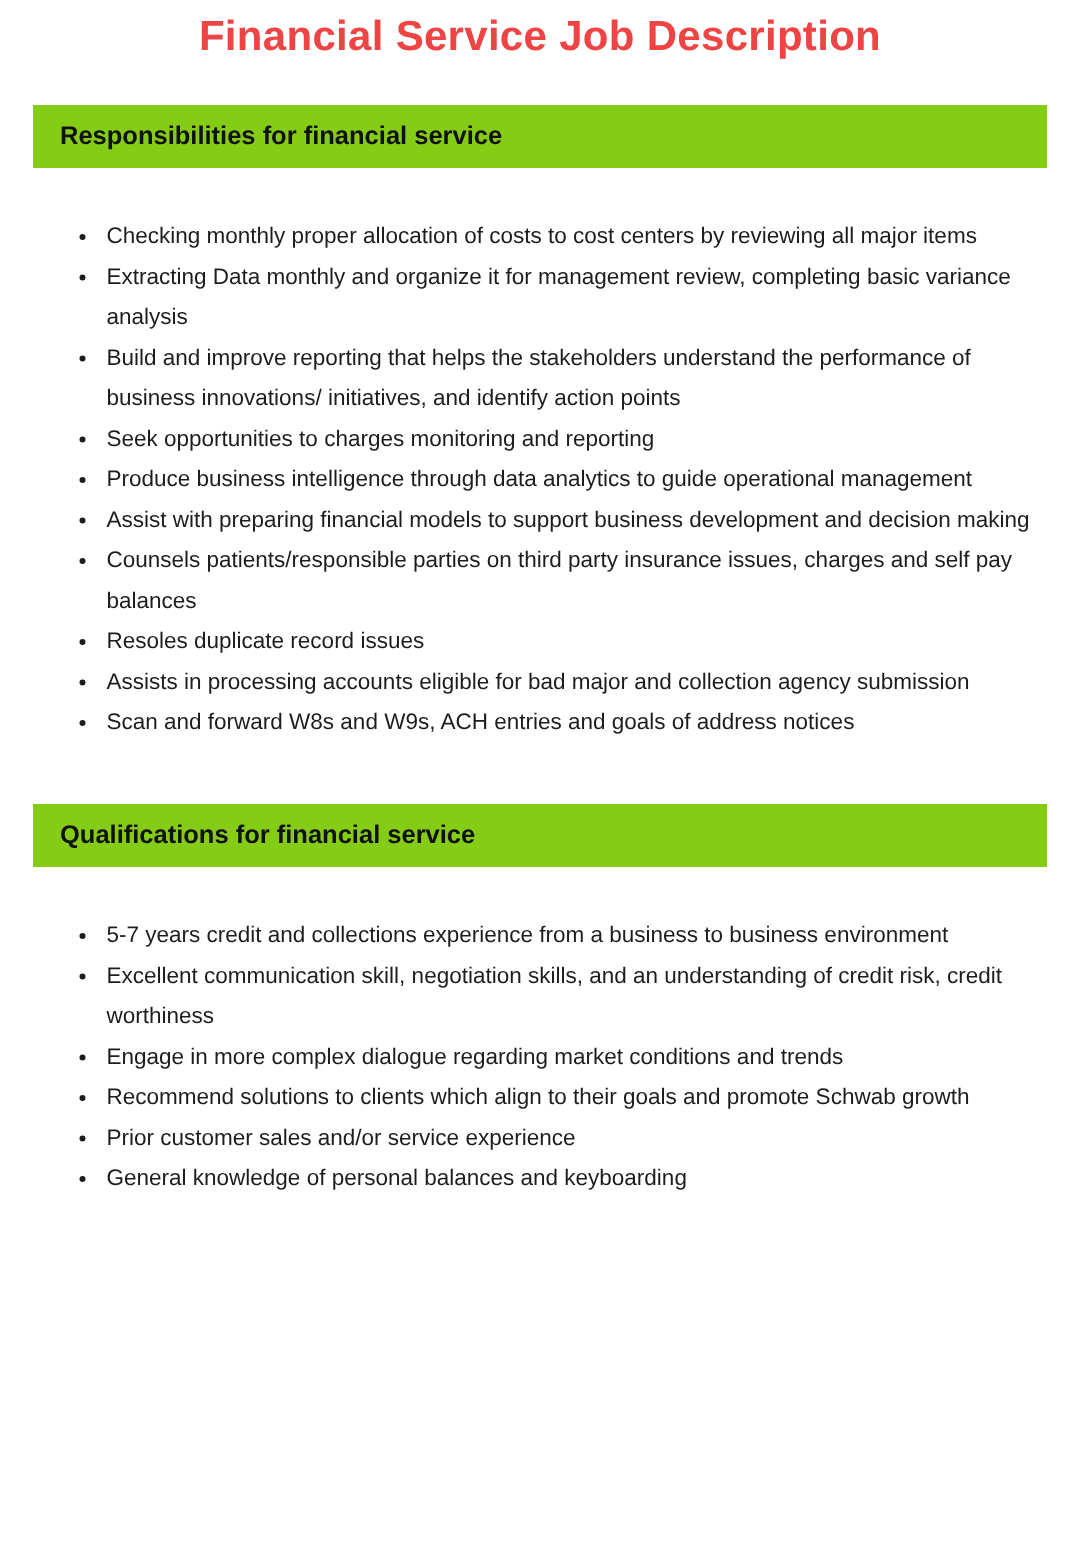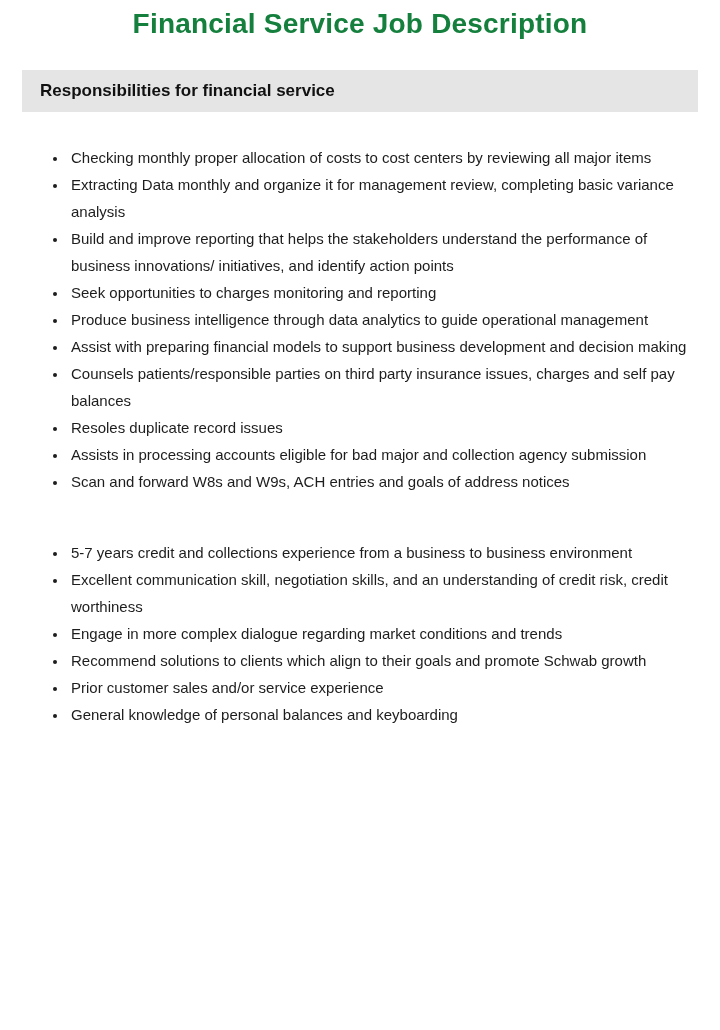--- a/index.html
+++ b/index.html
@@ -19,31 +19,31 @@
     box-sizing: border-box;
   }
   h1.page-title {
     margin: 0;
     padding-top: 7px;
     font-size: 28px;
     line-height: 34px;
     font-weight: 800;
     text-align: center;
     letter-spacing: 0.2px;
-    color: #15803d;
+    color: #ef4444;
   }
   p.intro {
     margin: 23px 0 0 0;
     font-size: 16.5px;
     line-height: 27px;
     font-weight: 400;
   }
   .section-heading {
     margin-top: 29px;
-    background: #e5e5e5;
+    background: #84cc16;
     padding: 11px 18px 12px 18px;
     font-size: 17px;
     line-height: 19px;
     font-weight: 700;
     color: #111111;
   }
   ul.bullet-list {
     margin: 20px 0 0 0;
     padding: 12px 0 12px 46px;
     list-style: disc;
@@ -75,20 +75,21 @@
     <li>Build and improve reporting that helps the stakeholders understand the performance of business innovations/ initiatives, and identify action points</li>
     <li>Seek opportunities to charges monitoring and reporting</li>
     <li>Produce business intelligence through data analytics to guide operational management</li>
     <li>Assist with preparing financial models to support business development and decision making</li>
     <li>Counsels patients/responsible parties on third party insurance issues, charges and self pay balances</li>
     <li>Resoles duplicate record issues</li>
     <li>Assists in processing accounts eligible for bad major and collection agency submission</li>
     <li>Scan and forward W8s and W9s, ACH entries and goals of address notices</li>
   </ul>
 
+  <div class="section-heading">Qualifications for financial service</div>
 
   <ul class="bullet-list">
     <li>5-7 years credit and collections experience from a business to business environment</li>
     <li>Excellent communication skill, negotiation skills, and an understanding of credit risk, credit worthiness</li>
     <li>Engage in more complex dialogue regarding market conditions and trends</li>
     <li>Recommend solutions to clients which align to their goals and promote Schwab growth</li>
     <li>Prior customer sales and/or service experience</li>
     <li>General knowledge of personal balances and keyboarding</li>
   </ul>
 

